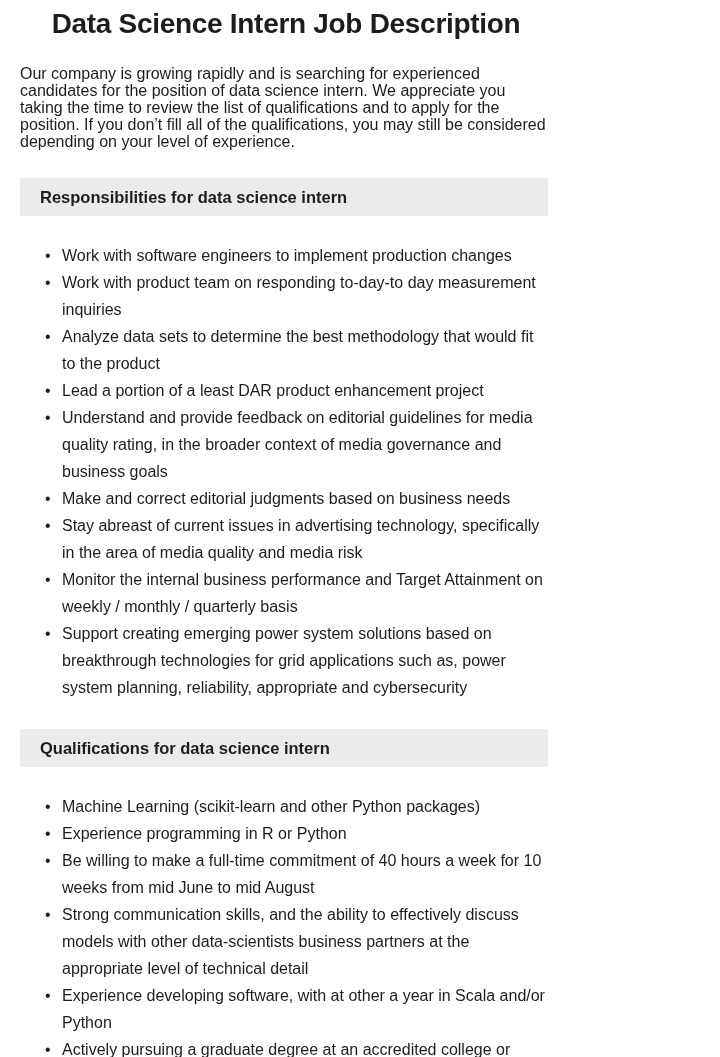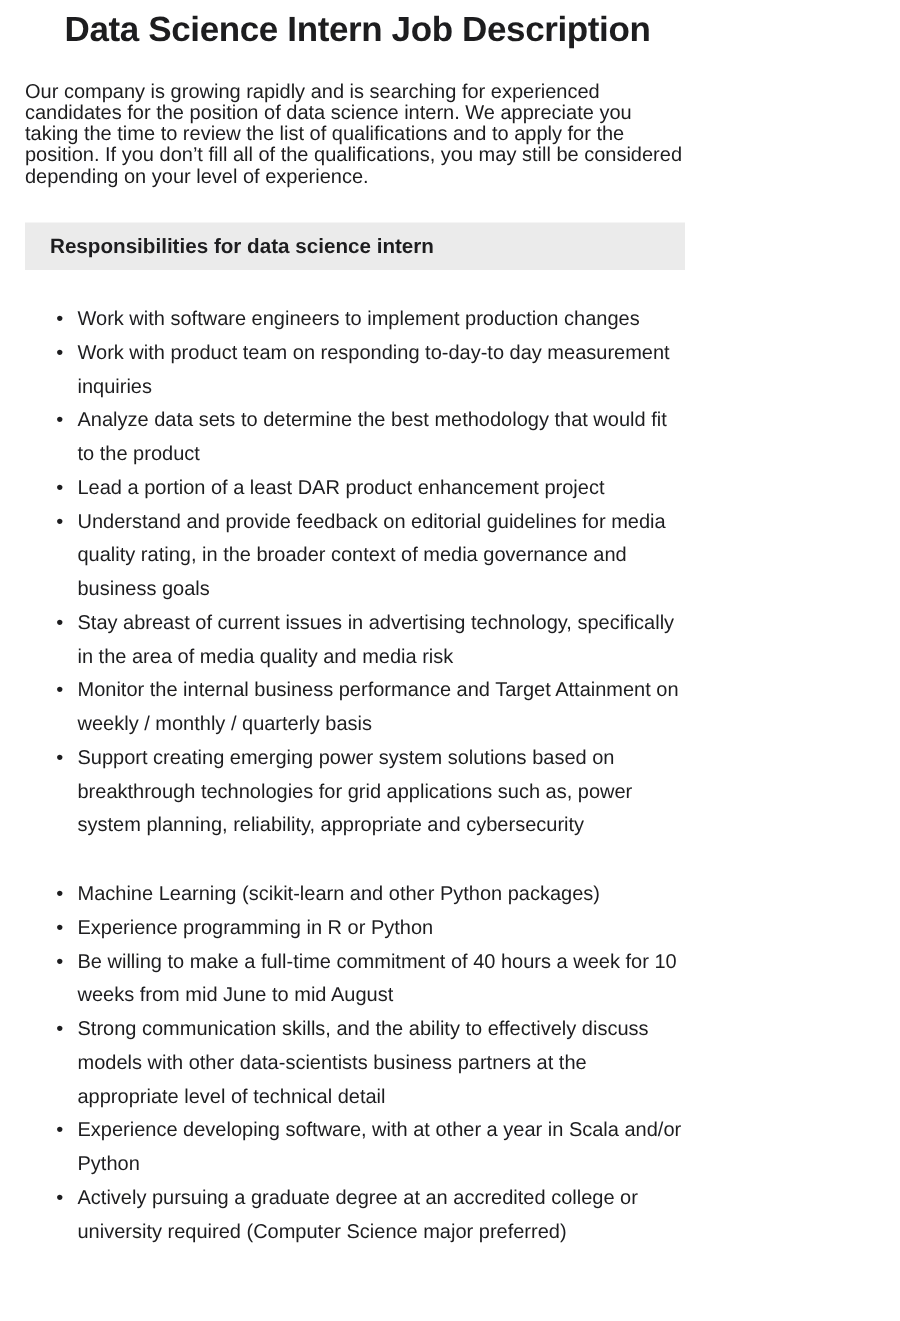--- a/index.html
+++ b/index.html
@@ -71,27 +71,29 @@
   <p class="intro">Our company is growing rapidly and is searching for experienced candidates for the position of data science intern. We appreciate you taking the time to review the list of qualifications and to apply for the position. If you don’t fill all of the qualifications, you may still be considered depending on your level of experience.</p>
   <div id="sections">
   <section class="section">
     <div class="section-heading">Responsibilities for data science intern</div>
     <ul class="section-list">
           <li>Work with software engineers to implement production changes</li>
           <li>Work with product team on responding to-day-to day measurement inquiries</li>
           <li>Analyze data sets to determine the best methodology that would fit to the product</li>
           <li>Lead a portion of a least DAR product enhancement project</li>
           <li>Understand and provide feedback on editorial guidelines for media quality rating, in the broader context of media governance and business goals</li>
+          <li>Make and correct editorial judgments based on business needs</li>
           <li>Stay abreast of current issues in advertising technology, specifically in the area of media quality and media risk</li>
           <li>Monitor the internal business performance and Target Attainment on weekly / monthly / quarterly basis</li>
           <li>Support creating emerging power system solutions based on breakthrough technologies for grid applications such as, power system planning, reliability, appropriate and cybersecurity</li>
         </ul>
   </section>
 
   <section class="section">
+    <div class="section-heading">Qualifications for data science intern</div>
     <ul class="section-list">
           <li>Machine Learning (scikit-learn and other Python packages)</li>
           <li>Experience programming in R or Python</li>
           <li>Be willing to make a full-time commitment of 40 hours a week for 10 weeks from mid June to mid August</li>
           <li>Strong communication skills, and the ability to effectively discuss models with other data-scientists business partners at the appropriate level of technical detail</li>
           <li>Experience developing software, with at other a year in Scala and/or Python</li>
           <li>Actively pursuing a graduate degree at an accredited college or university required (Computer Science major preferred)</li>
         </ul>
   </section>
 </div>

